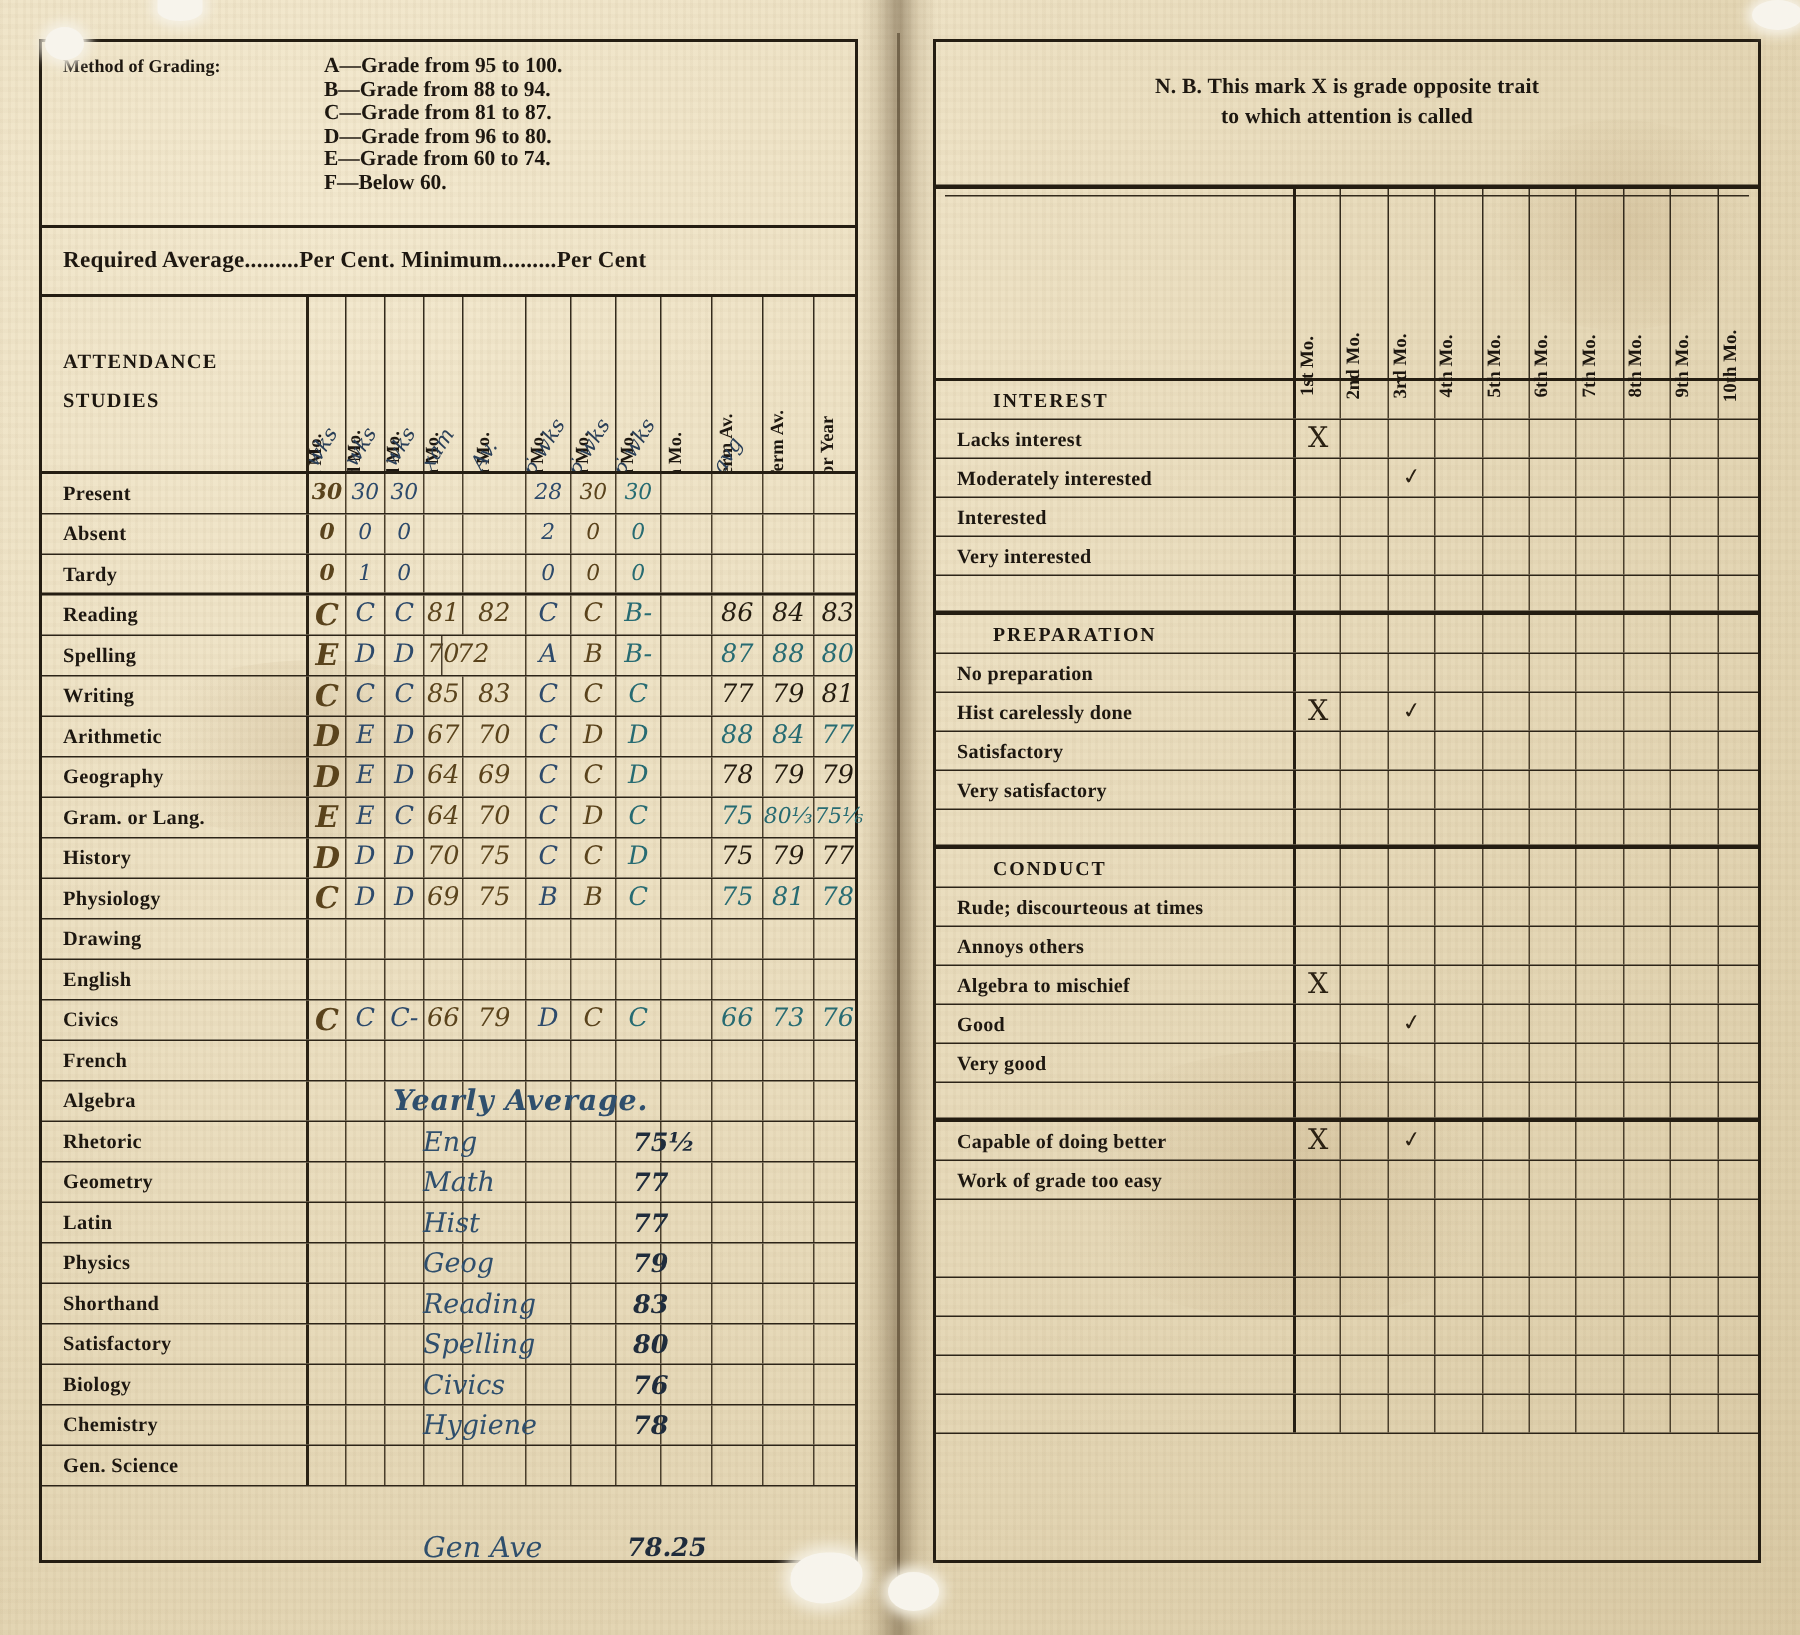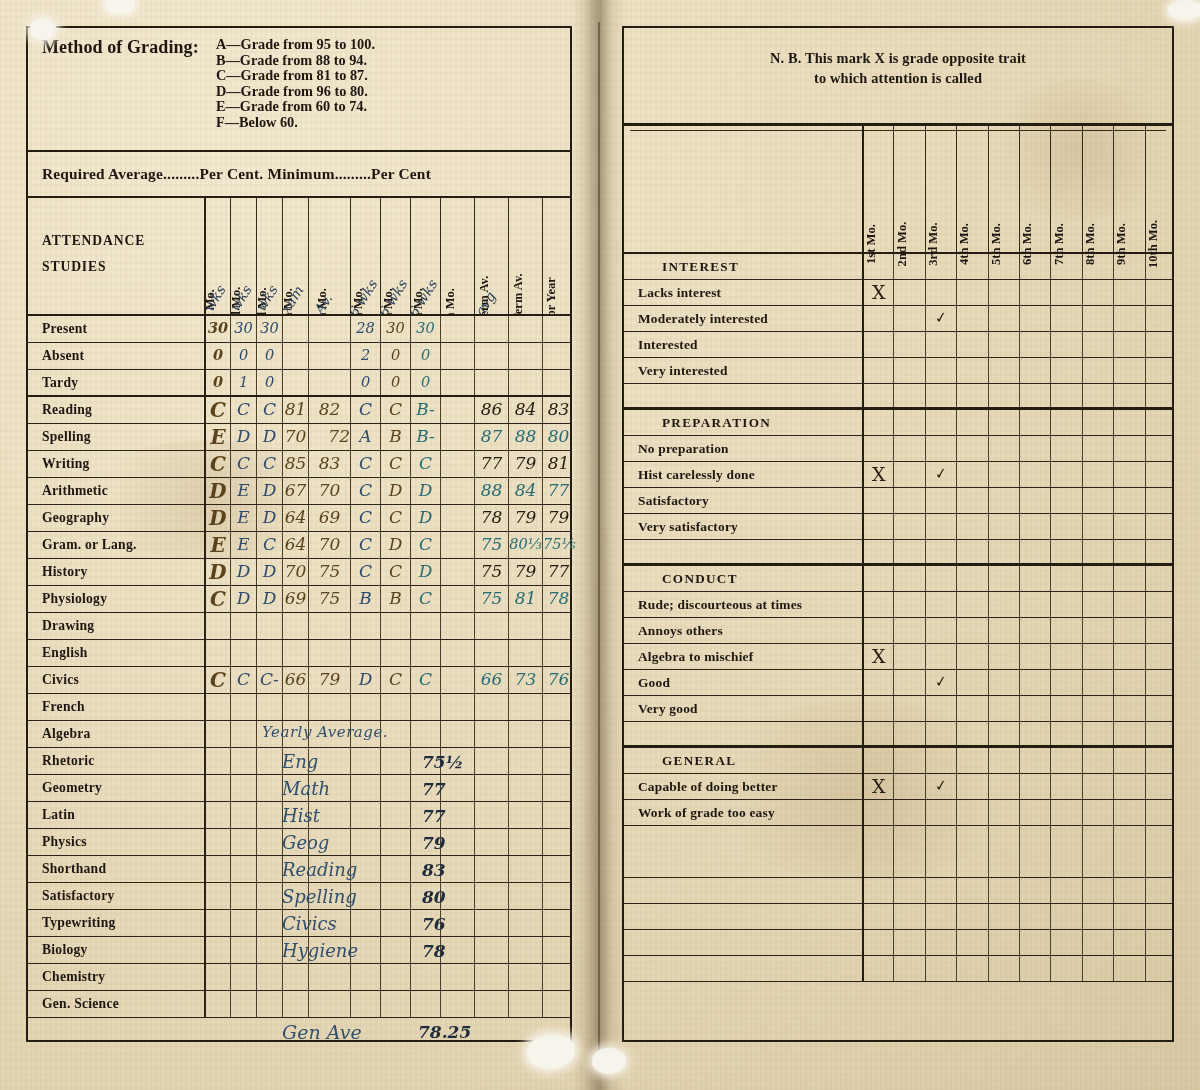--- a/index.html
+++ b/index.html
@@ -70,21 +70,21 @@
     position:absolute; left:26px; top:26px; width:546px; height:1016px;
     border:2.5px solid #241d12;
     background:transparent;
   }
   .grading-block {
     position:relative; padding:8px 0 0 0; height:124px;
     border-bottom:2.5px solid #241d12;
   }
   .grading-title {
     position:absolute; left:14px; top:9px;
-    font-size:18px; font-weight:bold; letter-spacing:.1px; white-space:nowrap;
+    font-size:12px; font-weight:bold; letter-spacing:.1px; white-space:nowrap;
   }
   .grading-list { position:absolute; left:188px; top:9px; }
   .grading-list div { font-size:14.3px; font-weight:bold; line-height:15.6px; white-space:nowrap; }
 
   .required-row {
     position:relative; height:46px; border-bottom:2.5px solid #241d12;
   }
   .required-row span {
     position:absolute; left:14px; top:13px;
     font-size:15.4px; font-weight:bold; letter-spacing:.2px; white-space:nowrap;
@@ -434,21 +434,21 @@
           </div>
           <div class="cell" style="left: 26px; width: 26px;">
             <div class="cval ink-blue">D</div>
           </div>
           <div class="cell" style="left: 52px; width: 26px;">
             <div class="cval ink-blue">D</div>
           </div>
           <div class="cell" style="left: 78px; width: 26px;">
             <div class="cval ink-brown">70</div>
           </div>
-          <div class="cell" style="left: 104px; width: 42px; text-align: right;">
+          <div class="cell" style="left: 90px; width: 42px;">
             <div class="cval ink-brown">72</div>
           </div>
           <div class="cell" style="left: 146px; width: 30px;">
             <div class="cval ink-blue">A</div>
           </div>
           <div class="cell" style="left: 176px; width: 30px;">
             <div class="cval ink-brown">B</div>
           </div>
           <div class="cell" style="left: 206px; width: 30px;">
             <div class="cval ink-teal">B-</div>
@@ -902,91 +902,74 @@
           <div class="cell" style="left: 146px; width: 30px;"></div>
           <div class="cell" style="left: 176px; width: 30px;"></div>
           <div class="cell" style="left: 206px; width: 30px;"></div>
           <div class="cell" style="left: 236px; width: 34px;"></div>
           <div class="cell" style="left: 270px; width: 34px;"></div>
           <div class="cell" style="left: 304px; width: 34px;"></div>
           <div class="cell" style="left: 338px; width: 32px;"></div>
         </div>
       </div>
       <div class="srow">
-        <div class="rlabel ink">Typewriting</div>
+        <div class="rlabel ink">Biology</div>
         <div class="cells">
           <div class="cell" style="left: 0px; width: 26px;"></div>
           <div class="cell" style="left: 26px; width: 26px;"></div>
           <div class="cell" style="left: 52px; width: 26px;"></div>
           <div class="cell" style="left: 78px; width: 26px;"></div>
           <div class="cell" style="left: 104px; width: 42px;"></div>
           <div class="cell" style="left: 146px; width: 30px;"></div>
           <div class="cell" style="left: 176px; width: 30px;"></div>
           <div class="cell" style="left: 206px; width: 30px;"></div>
           <div class="cell" style="left: 236px; width: 34px;"></div>
           <div class="cell" style="left: 270px; width: 34px;"></div>
           <div class="cell" style="left: 304px; width: 34px;"></div>
           <div class="cell" style="left: 338px; width: 32px;"></div>
         </div>
       </div>
       <div class="srow">
-        <div class="rlabel ink">Biology</div>
+        <div class="rlabel ink">Chemistry</div>
         <div class="cells">
           <div class="cell" style="left: 0px; width: 26px;"></div>
           <div class="cell" style="left: 26px; width: 26px;"></div>
           <div class="cell" style="left: 52px; width: 26px;"></div>
           <div class="cell" style="left: 78px; width: 26px;"></div>
           <div class="cell" style="left: 104px; width: 42px;"></div>
           <div class="cell" style="left: 146px; width: 30px;"></div>
           <div class="cell" style="left: 176px; width: 30px;"></div>
           <div class="cell" style="left: 206px; width: 30px;"></div>
           <div class="cell" style="left: 236px; width: 34px;"></div>
           <div class="cell" style="left: 270px; width: 34px;"></div>
           <div class="cell" style="left: 304px; width: 34px;"></div>
           <div class="cell" style="left: 338px; width: 32px;"></div>
         </div>
       </div>
       <div class="srow">
-        <div class="rlabel ink">Chemistry</div>
+        <div class="rlabel ink">Gen. Science</div>
         <div class="cells">
           <div class="cell" style="left: 0px; width: 26px;"></div>
           <div class="cell" style="left: 26px; width: 26px;"></div>
           <div class="cell" style="left: 52px; width: 26px;"></div>
           <div class="cell" style="left: 78px; width: 26px;"></div>
           <div class="cell" style="left: 104px; width: 42px;"></div>
           <div class="cell" style="left: 146px; width: 30px;"></div>
           <div class="cell" style="left: 176px; width: 30px;"></div>
           <div class="cell" style="left: 206px; width: 30px;"></div>
           <div class="cell" style="left: 236px; width: 34px;"></div>
           <div class="cell" style="left: 270px; width: 34px;"></div>
           <div class="cell" style="left: 304px; width: 34px;"></div>
           <div class="cell" style="left: 338px; width: 32px;"></div>
         </div>
       </div>
-      <div class="srow">
-        <div class="rlabel ink">Gen. Science</div>
-        <div class="cells">
-          <div class="cell" style="left: 0px; width: 26px;"></div>
-          <div class="cell" style="left: 26px; width: 26px;"></div>
-          <div class="cell" style="left: 52px; width: 26px;"></div>
-          <div class="cell" style="left: 78px; width: 26px;"></div>
-          <div class="cell" style="left: 104px; width: 42px;"></div>
-          <div class="cell" style="left: 146px; width: 30px;"></div>
-          <div class="cell" style="left: 176px; width: 30px;"></div>
-          <div class="cell" style="left: 206px; width: 30px;"></div>
-          <div class="cell" style="left: 236px; width: 34px;"></div>
-          <div class="cell" style="left: 270px; width: 34px;"></div>
-          <div class="cell" style="left: 304px; width: 34px;"></div>
-          <div class="cell" style="left: 338px; width: 32px;"></div>
-        </div>
-      </div>
     </div>
 
   <div class="hand-overlay" id="hand-overlay">
-      <div class="hand-item" style="font-size: 15px; letter-spacing: 0.5px; left: 58px; top: 695px;">Yearly Average.</div>
+      <div class="hand-item" style="font-size: 19px; letter-spacing: 0.5px; left: 58px; top: 695px; font-weight: bold;">Yearly Average.</div>
       <div class="hand-item" style="font-size: 18px; left: 78px; top: 723px;">Eng</div>
       <div class="hand-num" style="font-size: 17px; left: 218px; top: 724px;">75½</div>
       <div class="hand-item" style="font-size: 18px; left: 78px; top: 750px;">Math</div>
       <div class="hand-num" style="font-size: 17px; left: 218px; top: 751px;">77</div>
       <div class="hand-item" style="font-size: 18px; left: 78px; top: 777px;">Hist</div>
       <div class="hand-num" style="font-size: 17px; left: 218px; top: 778px;">77</div>
       <div class="hand-item" style="font-size: 18px; left: 78px; top: 804px;">Geog</div>
       <div class="hand-num" style="font-size: 17px; left: 218px; top: 805px;">79</div>
       <div class="hand-item" style="font-size: 18px; left: 78px; top: 831px;">Reading</div>
       <div class="hand-num" style="font-size: 17px; left: 218px; top: 832px;">83</div>
@@ -1330,35 +1313,20 @@
           <div class="tcell" style="left: 94.2px; width: 31.4px;"></div>
           <div class="tcell" style="left: 125.6px; width: 31.4px;"></div>
           <div class="tcell" style="left: 157px; width: 31.4px;"></div>
           <div class="tcell" style="left: 188.4px; width: 31.4px;"></div>
           <div class="tcell" style="left: 219.8px; width: 31.4px;"></div>
           <div class="tcell" style="left: 251.2px; width: 31.4px;"></div>
           <div class="tcell" style="left: 282.6px; width: 31.4px;"></div>
         </div>
       </div>
       <div class="trow">
-        <div class="tlabel ink section-title">GENERAL</div>
-        <div class="tcells">
-          <div class="tcell" style="left: 0px; width: 31.4px;"></div>
-          <div class="tcell" style="left: 31.4px; width: 31.4px;"></div>
-          <div class="tcell" style="left: 62.8px; width: 31.4px;"></div>
-          <div class="tcell" style="left: 94.2px; width: 31.4px;"></div>
-          <div class="tcell" style="left: 125.6px; width: 31.4px;"></div>
-          <div class="tcell" style="left: 157px; width: 31.4px;"></div>
-          <div class="tcell" style="left: 188.4px; width: 31.4px;"></div>
-          <div class="tcell" style="left: 219.8px; width: 31.4px;"></div>
-          <div class="tcell" style="left: 251.2px; width: 31.4px;"></div>
-          <div class="tcell" style="left: 282.6px; width: 31.4px;"></div>
-        </div>
-      </div>
-      <div class="trow">
         <div class="tlabel ink">Capable of doing better</div>
         <div class="tcells">
           <div class="tcell" style="left: 0px; width: 31.4px;">
             <div class="mark">X</div>
           </div>
           <div class="tcell" style="left: 31.4px; width: 31.4px;"></div>
           <div class="tcell" style="left: 62.8px; width: 31.4px;">
             <div class="mark check">✓</div>
           </div>
           <div class="tcell" style="left: 94.2px; width: 31.4px;"></div>

